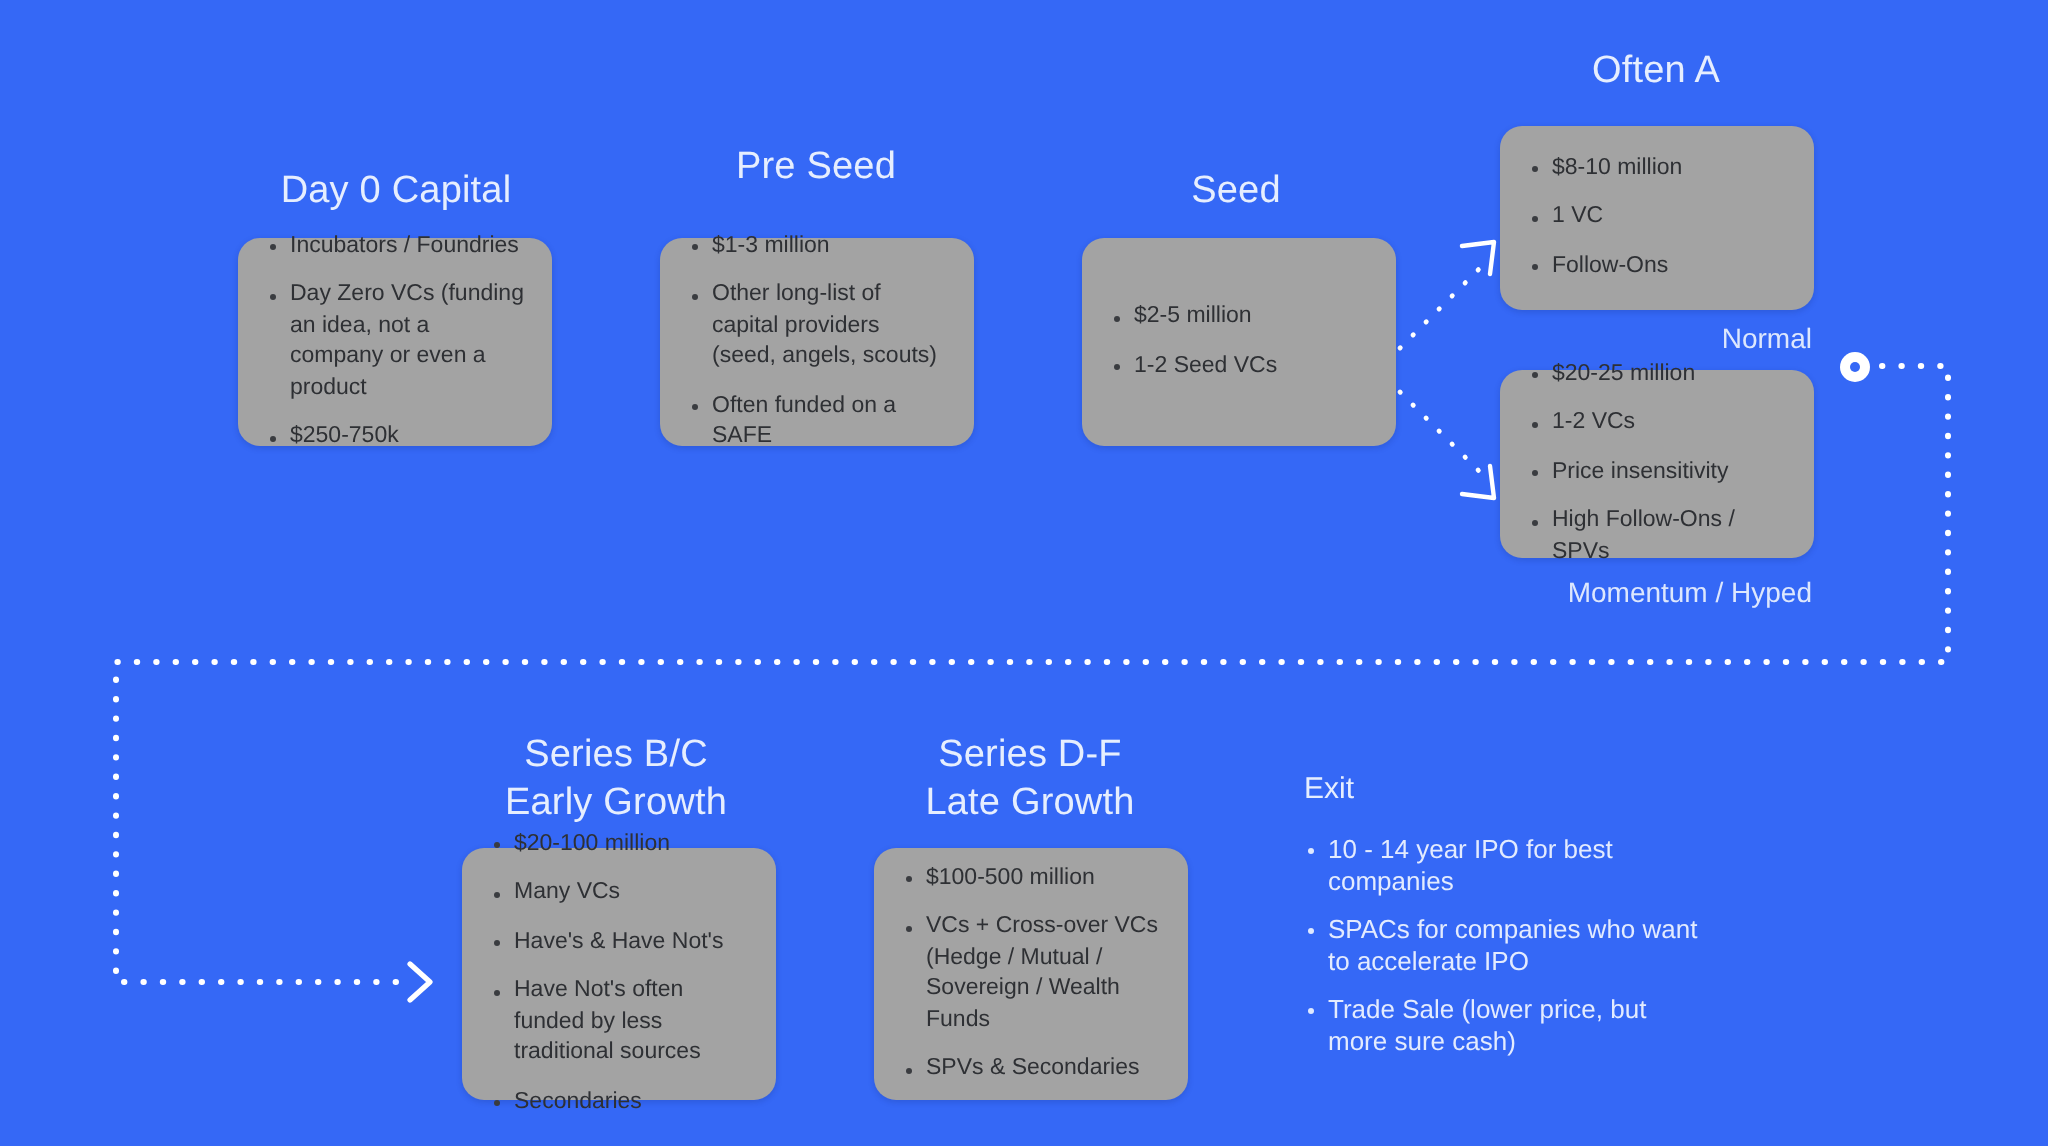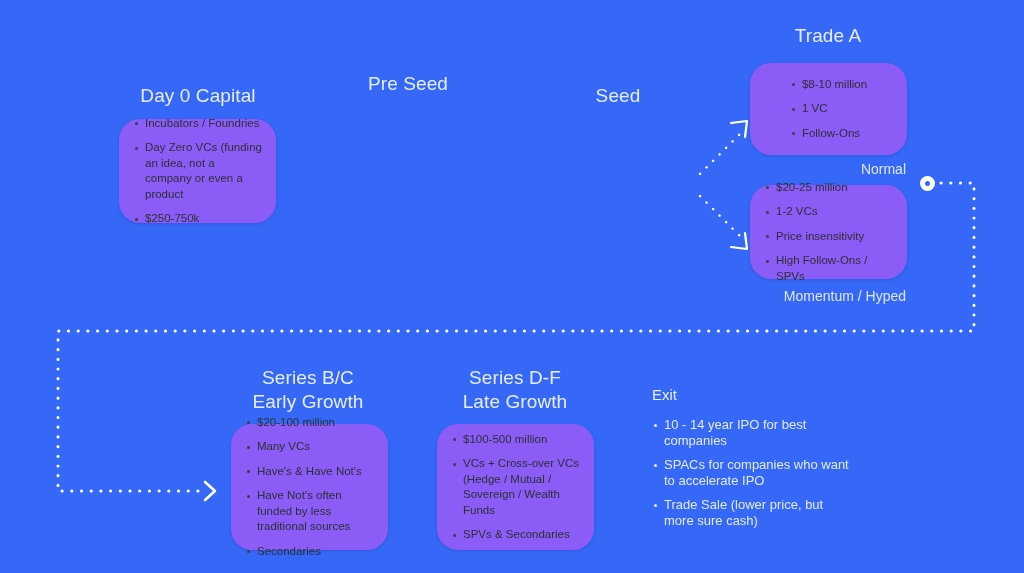--- a/index.html
+++ b/index.html
@@ -18,28 +18,27 @@
     color:#e6eefe;
     font-size:19px;
     font-weight:400;
     letter-spacing:.1px;
     text-align:center;
     line-height:24px;
     white-space:pre-line;
   }
   .card{
     position:absolute;
-    background:#8b5cf6;
-    border-radius:21px;
+    background:#a3a3a3;
+    border-radius:11px;
     box-shadow:0 1px 3px rgba(10,30,90,.18);
     box-sizing:border-box;
     display:flex;
     flex-direction:column;
     justify-content:center;
-    align-items:center;
   }
   .card ul{
     list-style:none;
     margin:0;padding:0;
   }
   .card li{
     position:relative;
     color:#2e3034;
     font-size:11.5px;
     line-height:15.5px;
@@ -130,24 +129,37 @@
   <div class="stage-title" style="left:110px;top:84px;width:176px;">Day 0 Capital</div>
   <div class="card" style="left:119px;top:119px;width:157px;height:104px;padding:13px 14px;">
     <ul>
       <li>Incubators / Foundries</li>
       <li>Day Zero VCs (funding an idea, not a company or even a product</li>
       <li>$250-750k</li>
     </ul>
   </div>
 
   <div class="stage-title" style="left:320px;top:72px;width:176px;">Pre Seed</div>
+  <div class="card" style="left:330px;top:119px;width:157px;height:104px;padding:13px 14px;">
+    <ul>
+      <li>$1-3 million</li>
+      <li>Other long-list of capital providers (seed, angels, scouts)</li>
+      <li>Often funded on a SAFE</li>
+    </ul>
+  </div>
 
   <div class="stage-title" style="left:530px;top:84px;width:176px;">Seed</div>
-
-  <div class="stage-title" style="left:740px;top:24px;width:176px;">Trade A</div>
+  <div class="card" style="left:541px;top:119px;width:157px;height:104px;padding:13px 14px;">
+    <ul>
+      <li>$2-5 million</li>
+      <li>1-2 Seed VCs</li>
+    </ul>
+  </div>
+
+  <div class="stage-title" style="left:740px;top:24px;width:176px;">Often A</div>
 
   <div class="card" style="left:750px;top:63px;width:157px;height:92px;padding:13px 14px;">
     <ul>
       <li>$8-10 million</li>
       <li>1 VC</li>
       <li>Follow-Ons</li>
     </ul>
   </div>
   <div class="sub-label" style="left:745px;top:161px;width:161px;">Normal</div>
 

